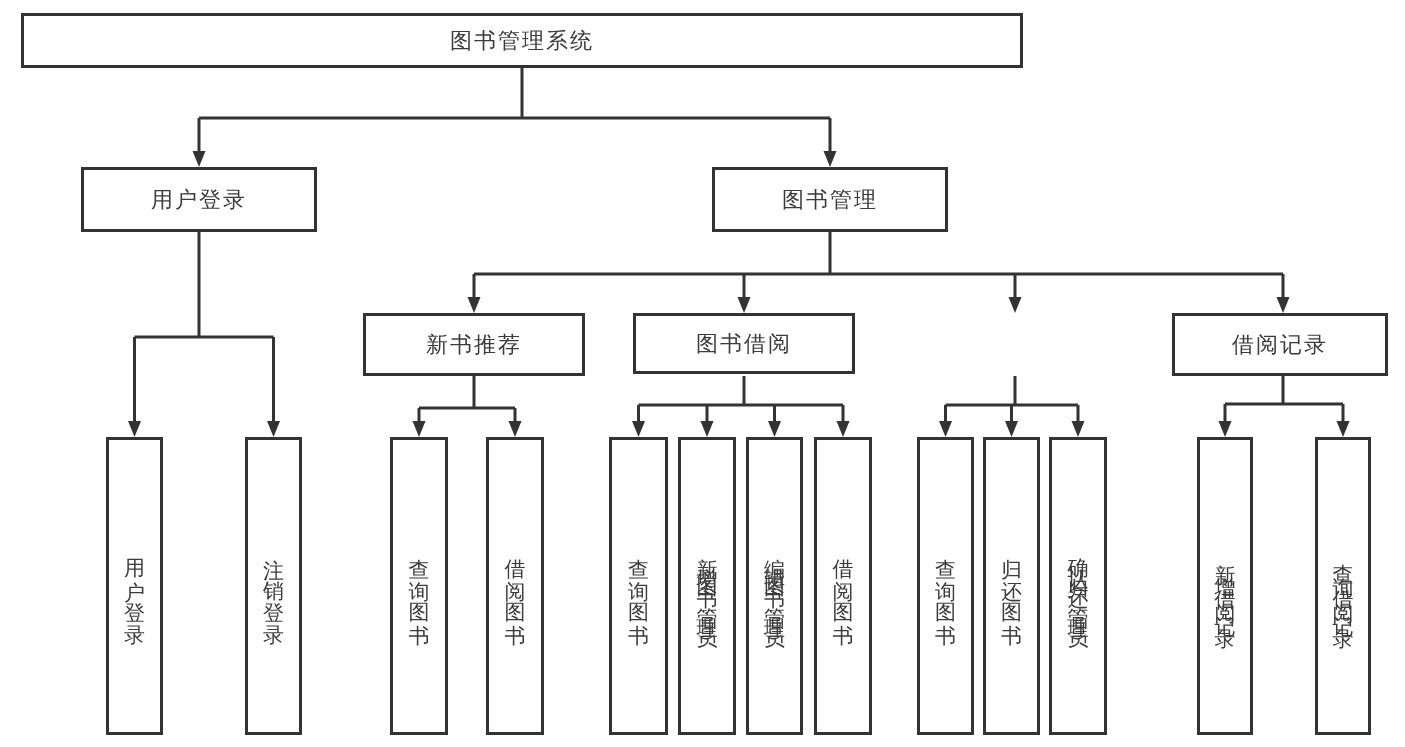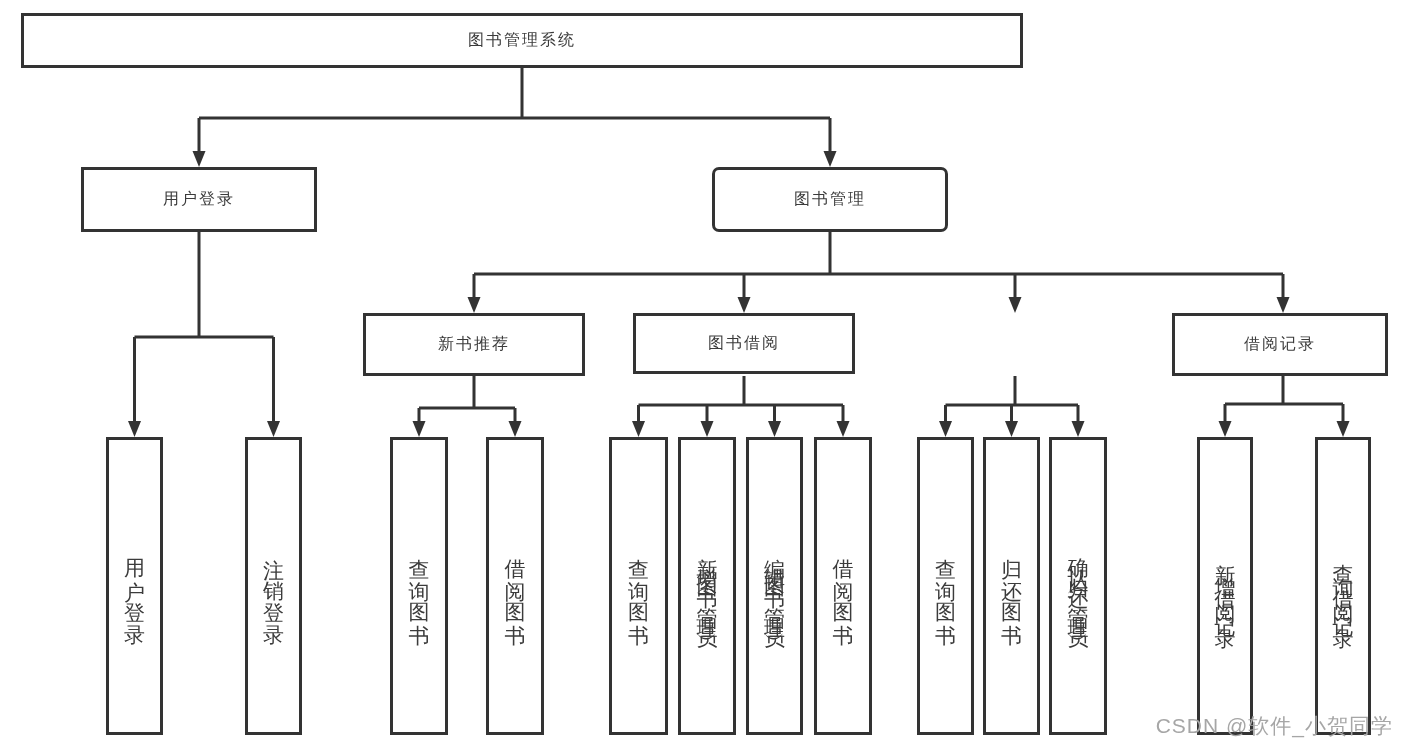--- a/index.html
+++ b/index.html
@@ -20,21 +20,21 @@
   .edges path{stroke:var(--line);stroke-width:3;fill:none;}
   .edges polygon{fill:var(--line);stroke:none;}
   .node{
     position:absolute;
     box-sizing:border-box;
     border:3px solid var(--line);
     background:#fff;
     display:flex;align-items:center;justify-content:center;
     color:var(--text);
   }
-  .hnode{font-size:16px;letter-spacing:2px;}
+  .hnode{font-size:22px;letter-spacing:2px;}
   .leaf{
     font-size:21px;
   }
   .leaf .lbl{
     writing-mode:vertical-rl;
     text-orientation:mixed;
     white-space:nowrap;
   }
   .leaf-short .lbl{letter-spacing:22px;}
   .leaf-mid   .lbl{letter-spacing:13px;}
@@ -96,21 +96,21 @@
     </g>
   </svg>
 
   <div class="node hnode" style="left:21px;top:13px;width:1002px;height:55px;">
     <span class="lbl">图书管理系统</span>
   </div>
 
   <div class="node hnode" style="left:81px;top:167px;width:236px;height:65px;">
     <span class="lbl">用户登录</span>
   </div>
-  <div class="node hnode" style="left:712px;top:167px;width:236px;height:65px;border-radius:7px;">
+  <div class="node hnode" style="left:712px;top:167px;width:236px;height:65px;">
     <span class="lbl">图书管理</span>
   </div>
 
   <div class="node hnode" style="left:363px;top:313px;width:222px;height:63px;">
     <span class="lbl">新书推荐</span>
   </div>
   <div class="node hnode" style="left:633px;top:313px;width:222px;height:61px;">
     <span class="lbl">图书借阅</span>
   </div>
   <div class="node hnode" style="left:1172px;top:313px;width:216px;height:63px;">
@@ -154,15 +154,14 @@
     <span class="lbl">确认归还（管理员）</span>
   </div>
 
   <div class="node leaf leaf-mid" style="left:1197px;top:437px;width:56px;height:298px;">
     <span class="lbl">新增借阅记录</span>
   </div>
   <div class="node leaf leaf-mid" style="left:1315px;top:437px;width:56px;height:298px;">
     <span class="lbl">查询借阅记录</span>
   </div>
 
-  <div class="watermark">CSDN @软件_小贺同学</div>
 
 </div>
 
 </body></html>

